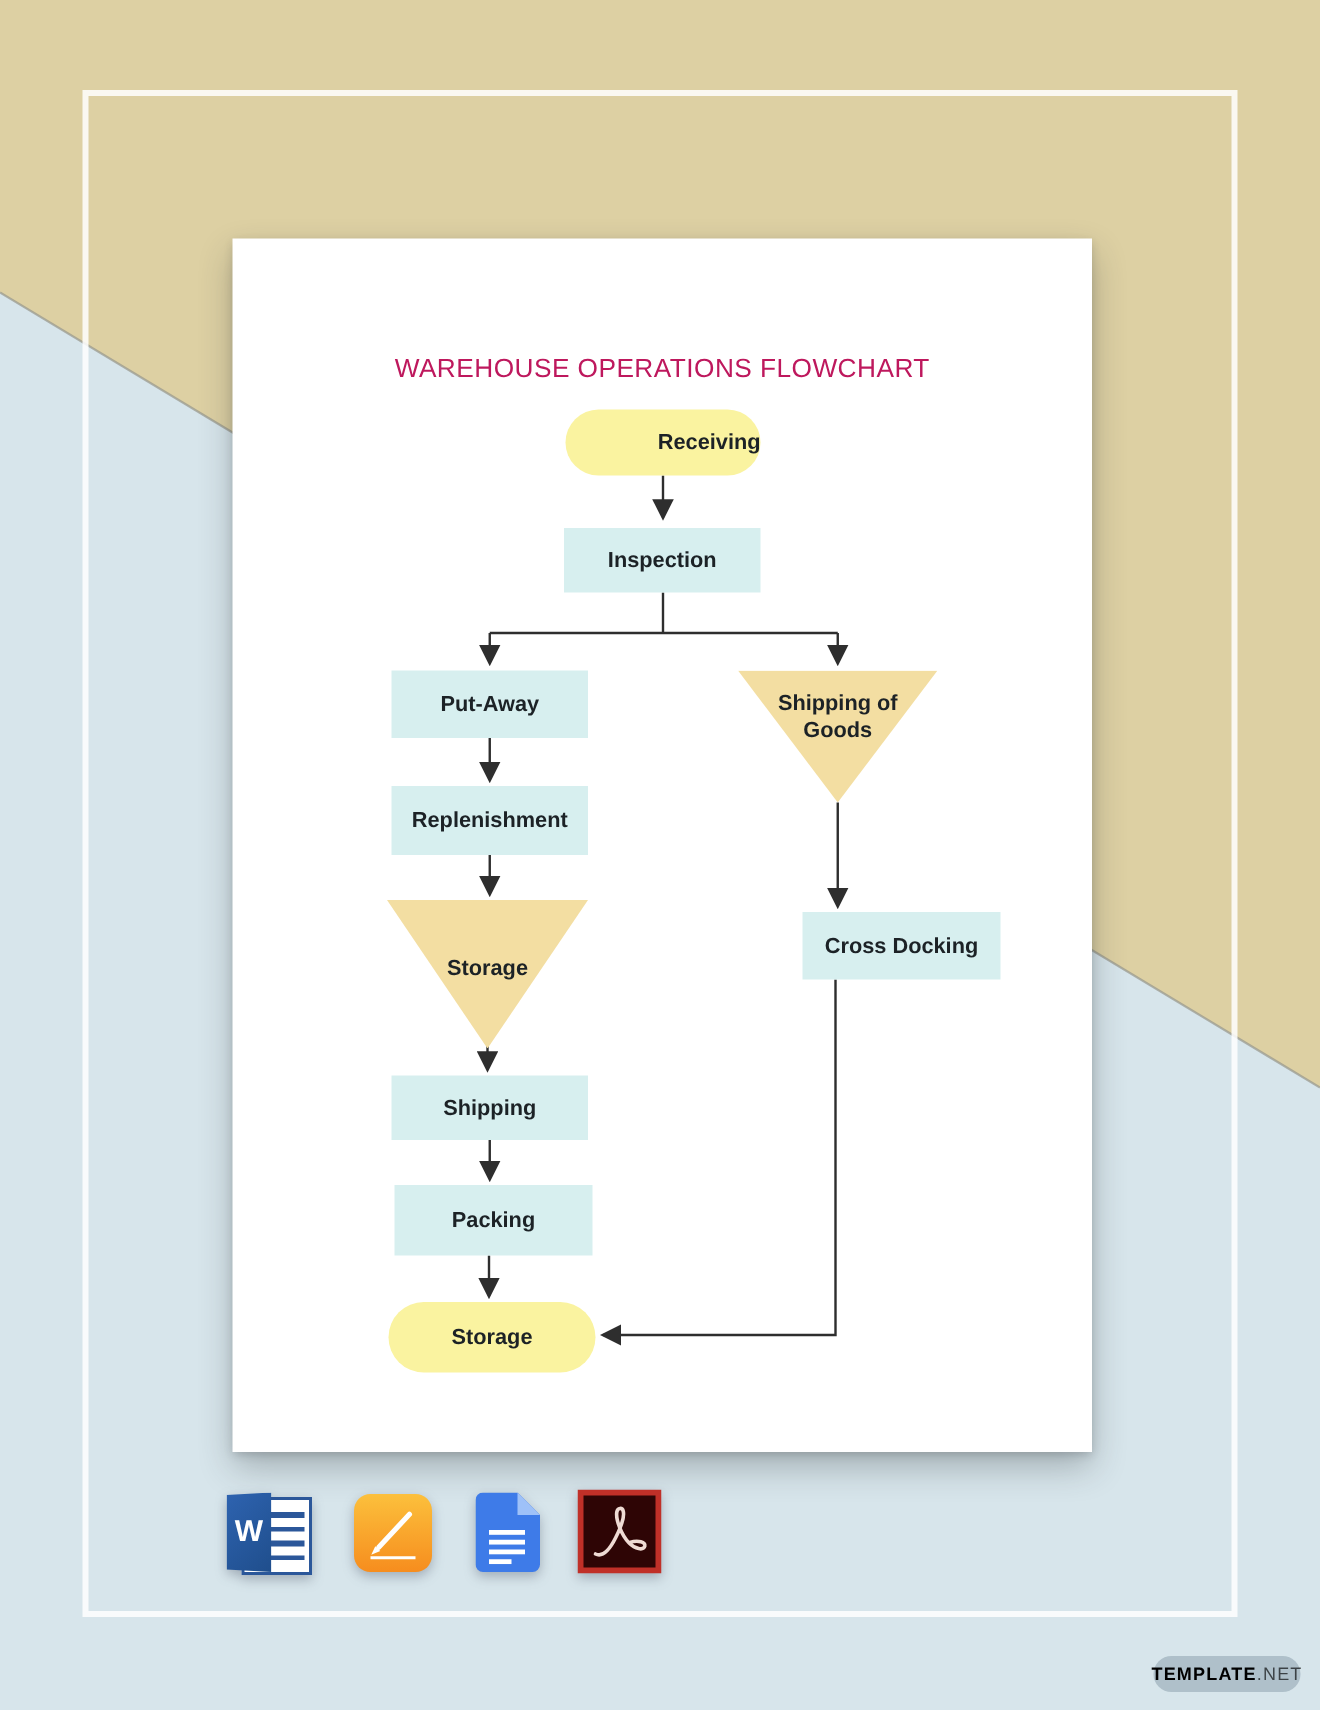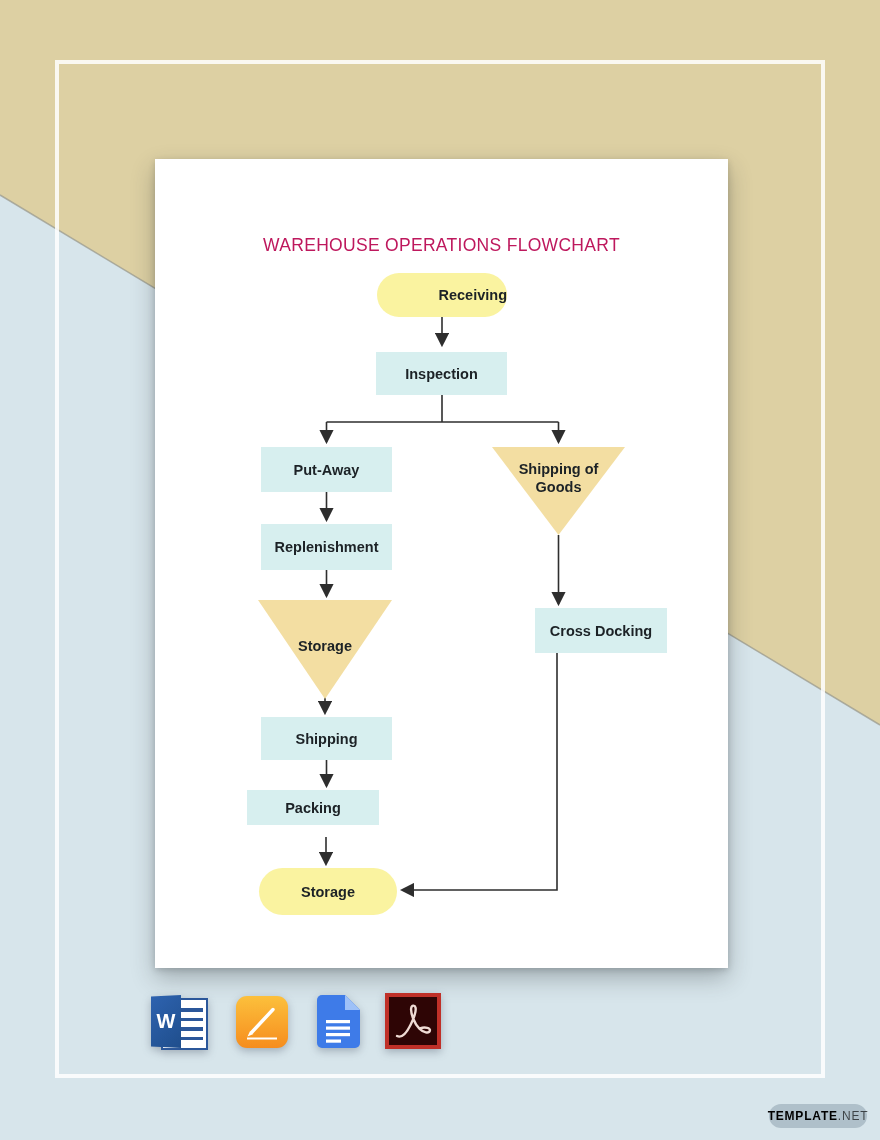--- a/index.html
+++ b/index.html
@@ -35,21 +35,21 @@
     align-items:flex-start;line-height:1.25;
   }
   
   .n-receiving{left:222px;top:114px;width:130px;height:44px;justify-content:flex-end;}
   .n-inspection{left:221px;top:193px;width:131px;height:43px;}
   .n-putaway{left:106px;top:288px;width:131px;height:45px;}
   .n-replenishment{left:106px;top:365px;width:131px;height:46px;}
   .n-storage{left:103px;top:441px;width:134px;height:83px;padding-top:16px;}
   .n-storage .tri-label{margin-top:21px;}
   .n-picking{left:106px;top:558px;width:131px;height:43px;}
-  .n-packing{left:92px;top:631px;width:132px;height:35px;}
+  .n-packing{left:108px;top:631px;width:132px;height:47px;}
   .n-shipping{left:104px;top:709px;width:138px;height:47px;}
   .n-storagegoods{left:337px;top:288px;width:133px;height:88px;}
   .n-storagegoods .tri-label{margin-top:13px;width:96px;}
   .n-crossdocking{left:337px;top:449px;width:132px;height:45px;margin-left:43px;}
 
   
   .apps .icon{position:absolute;z-index:3;filter:drop-shadow(0 3px 4px rgba(60,70,90,.35));}
   .ic-word{left:151px;top:995px;width:57px;height:53px;}
   .word-page{
     position:absolute;right:0;top:3px;width:33px;height:44px;background:#fff;

